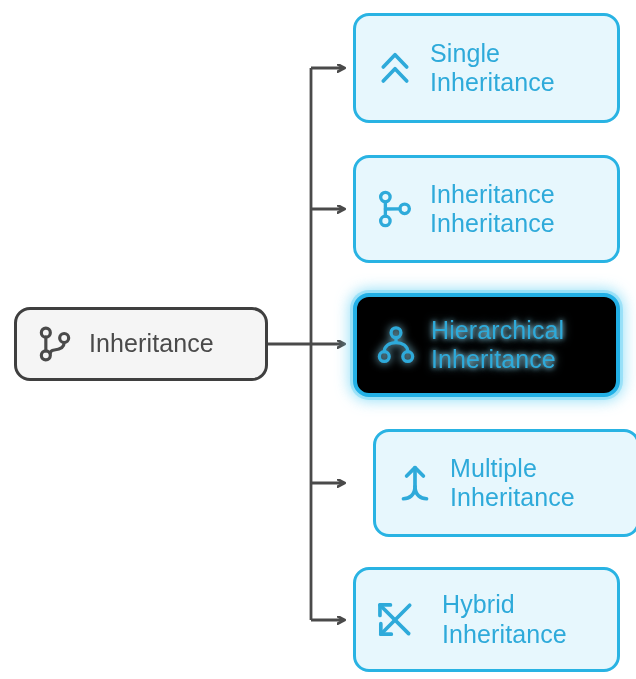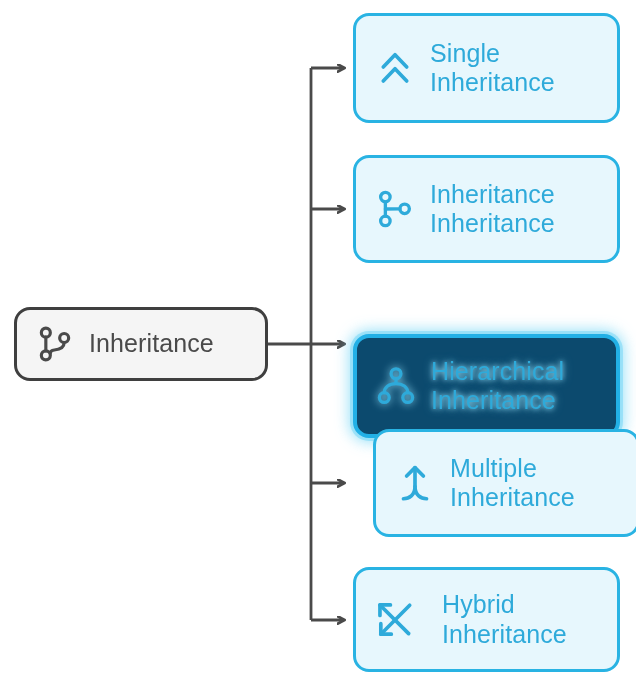--- a/index.html
+++ b/index.html
@@ -84,25 +84,24 @@
   .card .node-label {
     font-size: 25px;
     line-height: 1.18;
     color: #2eaada;
     letter-spacing: 0.1px;
   }
 
   .card.selected {
     border-width: 4px;
     border-color: #22b0e6;
-    background: #0c4a6e;
+    background: #000000;
     box-shadow:
       0 0 0 3px rgba(120, 215, 245, 0.55),
       0 0 14px 4px rgba(120, 215, 245, 0.75);
-    margin-top: 41px;
   }
   .card.selected .node-label {
     text-shadow:
       0 0 5px rgba(150, 225, 250, 0.95),
       0 0 10px rgba(150, 225, 250, 0.7);
   }
   .card.selected .node-icon {
     filter: drop-shadow(0 0 4px rgba(150, 225, 250, 0.95));
   }
 

